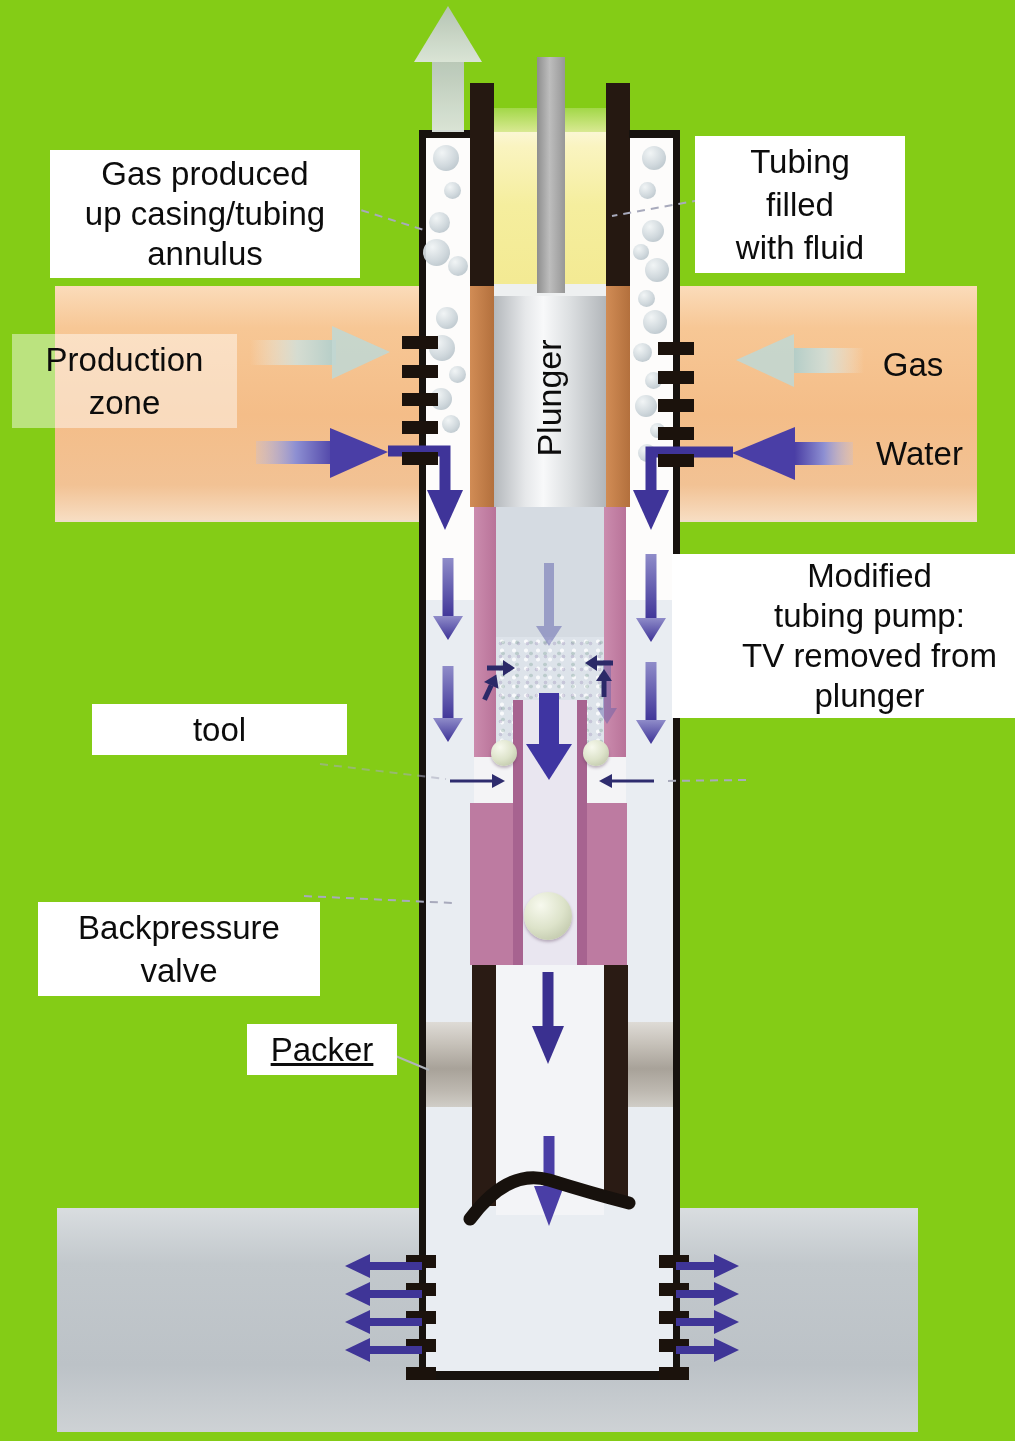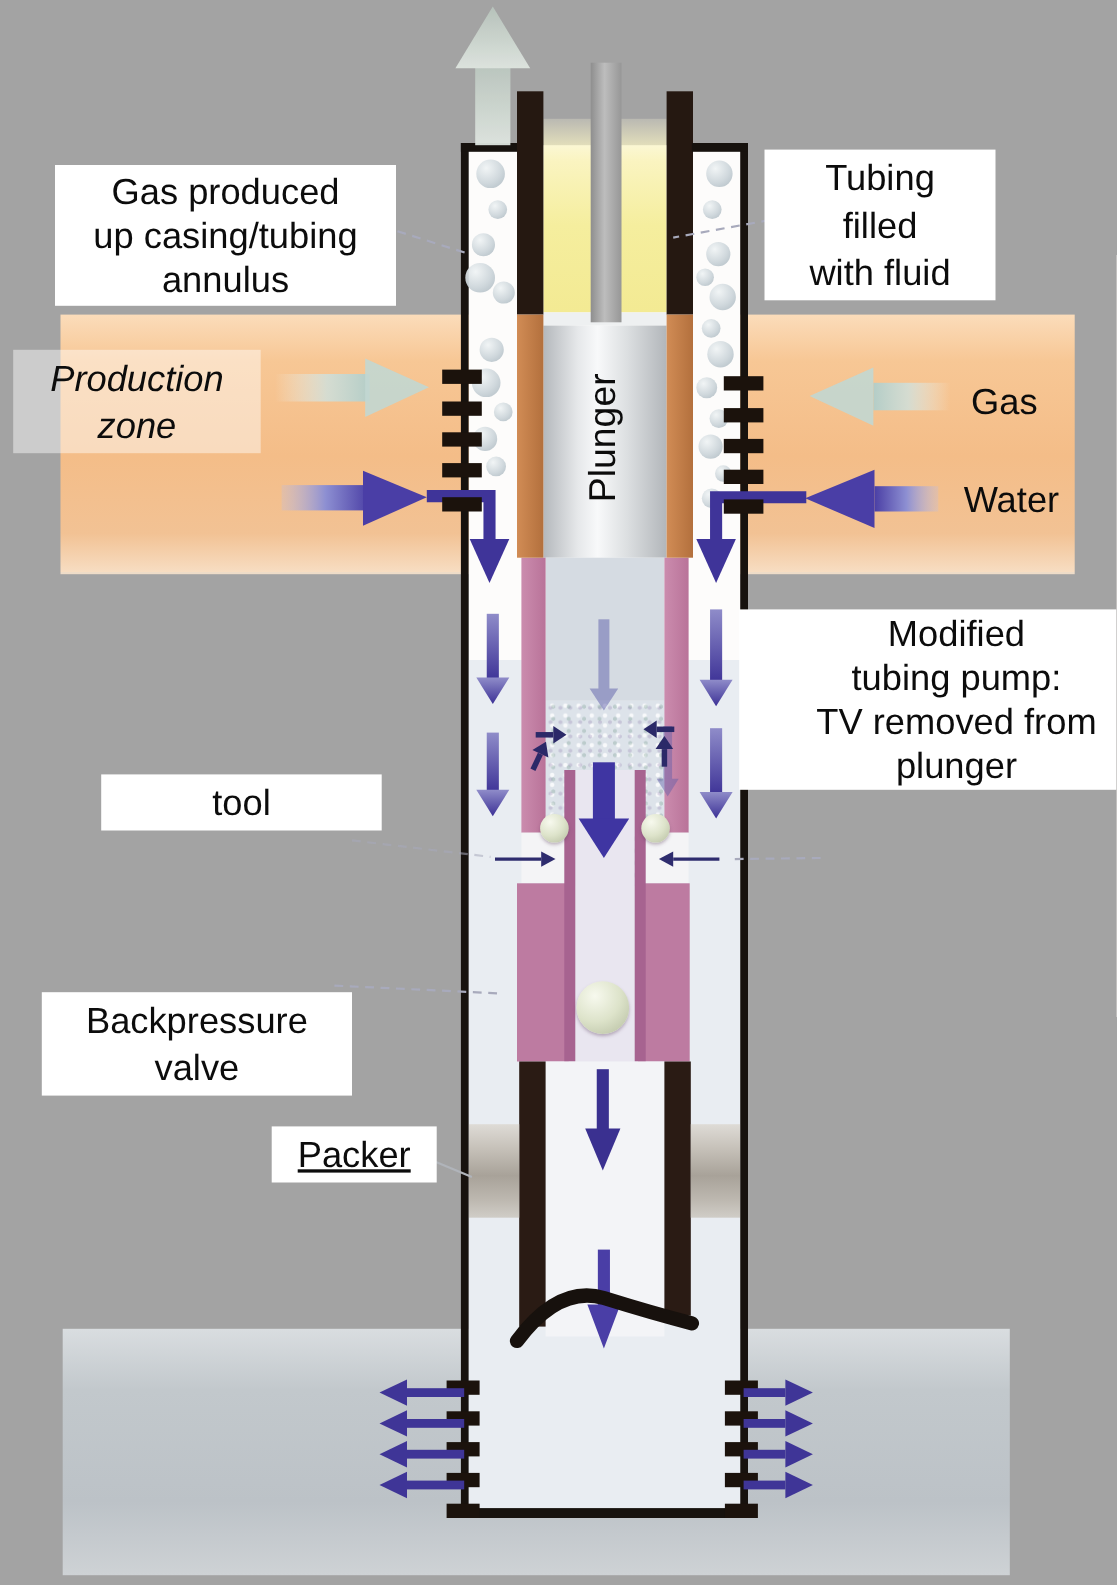--- a/index.html
+++ b/index.html
@@ -1,17 +1,17 @@
 <!DOCTYPE html>
 <html><head>
 <meta charset="utf-8">
 <style>
   html,body{margin:0;padding:0;}
   body{font-family:"Liberation Sans","DejaVu Sans",sans-serif;background:#f8f1ee;}
-  #canvas{position:relative;width:1015px;height:1441px;background:#a3a3a3;overflow:hidden;}
+  #canvas{position:relative;width:1015px;height:1441px;background:#84cc16;overflow:hidden;}
   .abs{position:absolute;}
   .label{position:absolute;text-align:center;font-size:33px;line-height:43px;color:#0c0c0c;background:#ffffff;padding:4px 10px;}
   .label.noBox{background:transparent;padding:0;}
   .band{position:absolute;}
   svg.overlay{position:absolute;left:0;top:0;pointer-events:none;}
   .bubble{position:absolute;border-radius:50%;
     background:radial-gradient(circle at 35% 30%, #f0f4f5 0%, #ccd5da 55%, #a9b6be 100%);
     opacity:.92;}
   .ball{position:absolute;border-radius:50%;
     background:radial-gradient(circle at 35% 28%, #f7f9ee 0%, #dde3ca 50%, #b4bc9e 100%);
@@ -305,21 +305,21 @@
     <div>up casing/tubing</div>
     <div>annulus</div>
   </div>
 
   <div class="label" style="left:695px;top:136px;width:190px;">
     <div>Tubing</div>
     <div>filled</div>
     <div>with fluid</div>
   </div>
 
-  <div class="label" style="left:12px;top:318px;width:205px;background:rgba(255,255,255,.45);font-style:italic;">
+  <div class="label" style="left:12px;top:334px;width:205px;background:rgba(255,255,255,.45);">
     <div>Production</div>
     <div>zone</div>
   </div>
 
   <div class="label noBox" style="left:873px;top:343px;width:80px;">Gas</div>
   <div class="label noBox" style="left:862px;top:432px;width:115px;">Water</div>
 
   <div class="label noBox" style="left:549px;top:398px;transform:translate(-50%,-50%) rotate(-90deg);font-size:34px;white-space:nowrap;">Plunger</div>
 
   <div class="label" style="left:672px;top:554px;width:363px;line-height:40px;padding:2px 16px;">

